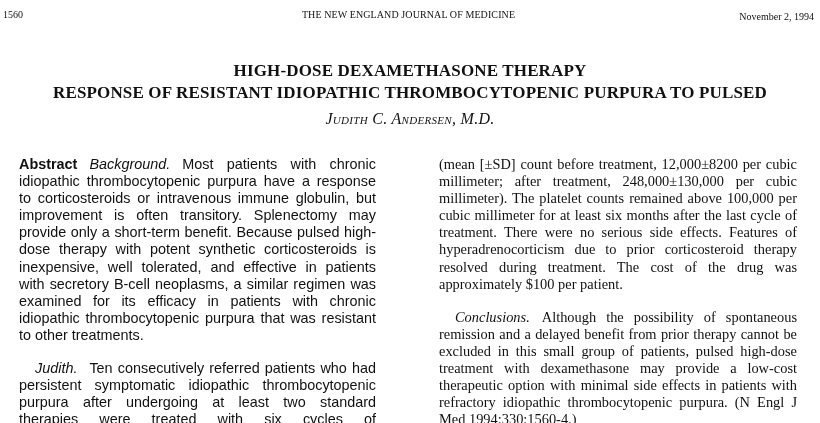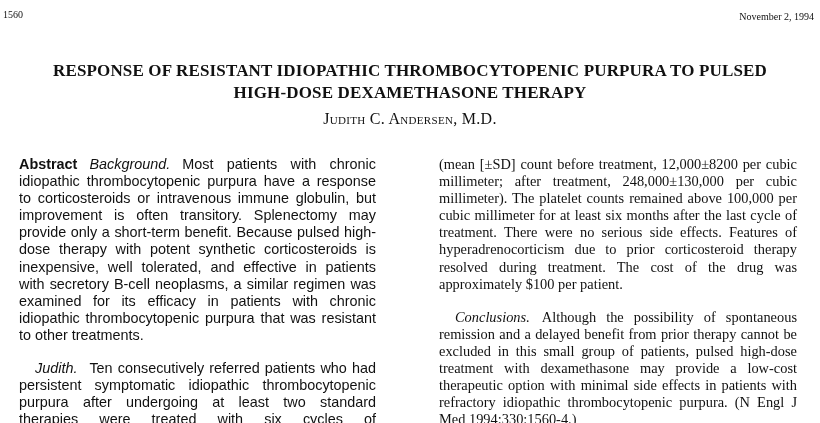--- a/index.html
+++ b/index.html
@@ -6,43 +6,44 @@
   body { width: 820px; height: 423px; position: relative; overflow: hidden; color: #111; }
   .running-head { position: absolute; top: 9px; left: 3px; right: 6px; height: 18px;
     font-family: "Liberation Serif", serif; font-size: 10px; }
   .rh-page { position: absolute; left: 0; top: 0; }
   .rh-journal { position: absolute; left: 0; right: 0; top: 0; text-align: center; letter-spacing: 0.1px; }
   .rh-date { position: absolute; right: 0; top: 2px; }
   .title { position: absolute; top: 60px; left: 0; width: 820px; text-align: center;
     font-family: "Liberation Serif", serif; font-weight: bold; font-size: 17px; line-height: 22px;
     letter-spacing: 0.15px; }
   .author { position: absolute; top: 110px; left: 0; width: 820px; text-align: center;
-    font-family: "Liberation Serif", serif; font-size: 16px; letter-spacing: 0.3px; }
+    font-family: "Liberation Serif", serif; font-size: 16px; letter-spacing: 0.3px; font-style: italic; }
   .sc { font-variant: small-caps; }
   .col { position: absolute; top: 140px; font-family: "Liberation Sans", sans-serif;
     font-size: 14.4px; line-height: 17.1px; text-align: justify; hyphens: manual; }
   .col-left { left: 3px; width: 389px; }
   .col-right { left: 423px; width: 390px; font-family: Liberation Serif, serif; }
   .col p { margin: 16px; }
   .col p.indent { text-indent: 16px; }
   .lbl-abstract { font-weight: bold; }
   .lbl { font-style: italic; }
   .gap { display: inline-block; width: 12px; }
 </style>
 </head>
 <body>
 
 <div class="running-head">
   <span class="rh-page">1560</span>
+  <span class="rh-journal">THE NEW ENGLAND JOURNAL OF MEDICINE</span>
   <span class="rh-date">November 2, 1994</span>
 </div>
 
 <div class="title">
+  <div>HIGH-DOSE DEXAMETHASONE THERAPY</div>
   <div>RESPONSE OF RESISTANT IDIOPATHIC THROMBOCYTOPENIC PURPURA TO PULSED</div>
-  <div>HIGH-DOSE DEXAMETHASONE THERAPY</div>
 </div>
 
 <div class="author">
   <span class="sc">Judith C. Andersen</span><span>, M.D.</span>
 </div>
 
 <div class="col col-left">
   <p>
     <span class="lbl-abstract">Abstract</span><span class="gap"></span><span class="lbl">Background.</span><span class="gap"></span><span>Most patients with chronic idio­pathic thrombocytopenic purpura have a response to corti­costeroids or intravenous immune globulin, but improve­ment is often transitory. Splenectomy may provide only a short-term benefit. Because pulsed high-dose therapy with potent synthetic corticosteroids is inexpensive, well tolerated, and effective in patients with secretory B-cell neoplasms, a similar regimen was examined for its effica­cy in patients with chronic idiopathic thrombocytopenic purpura that was resistant to other treatments.</span>
   </p>

